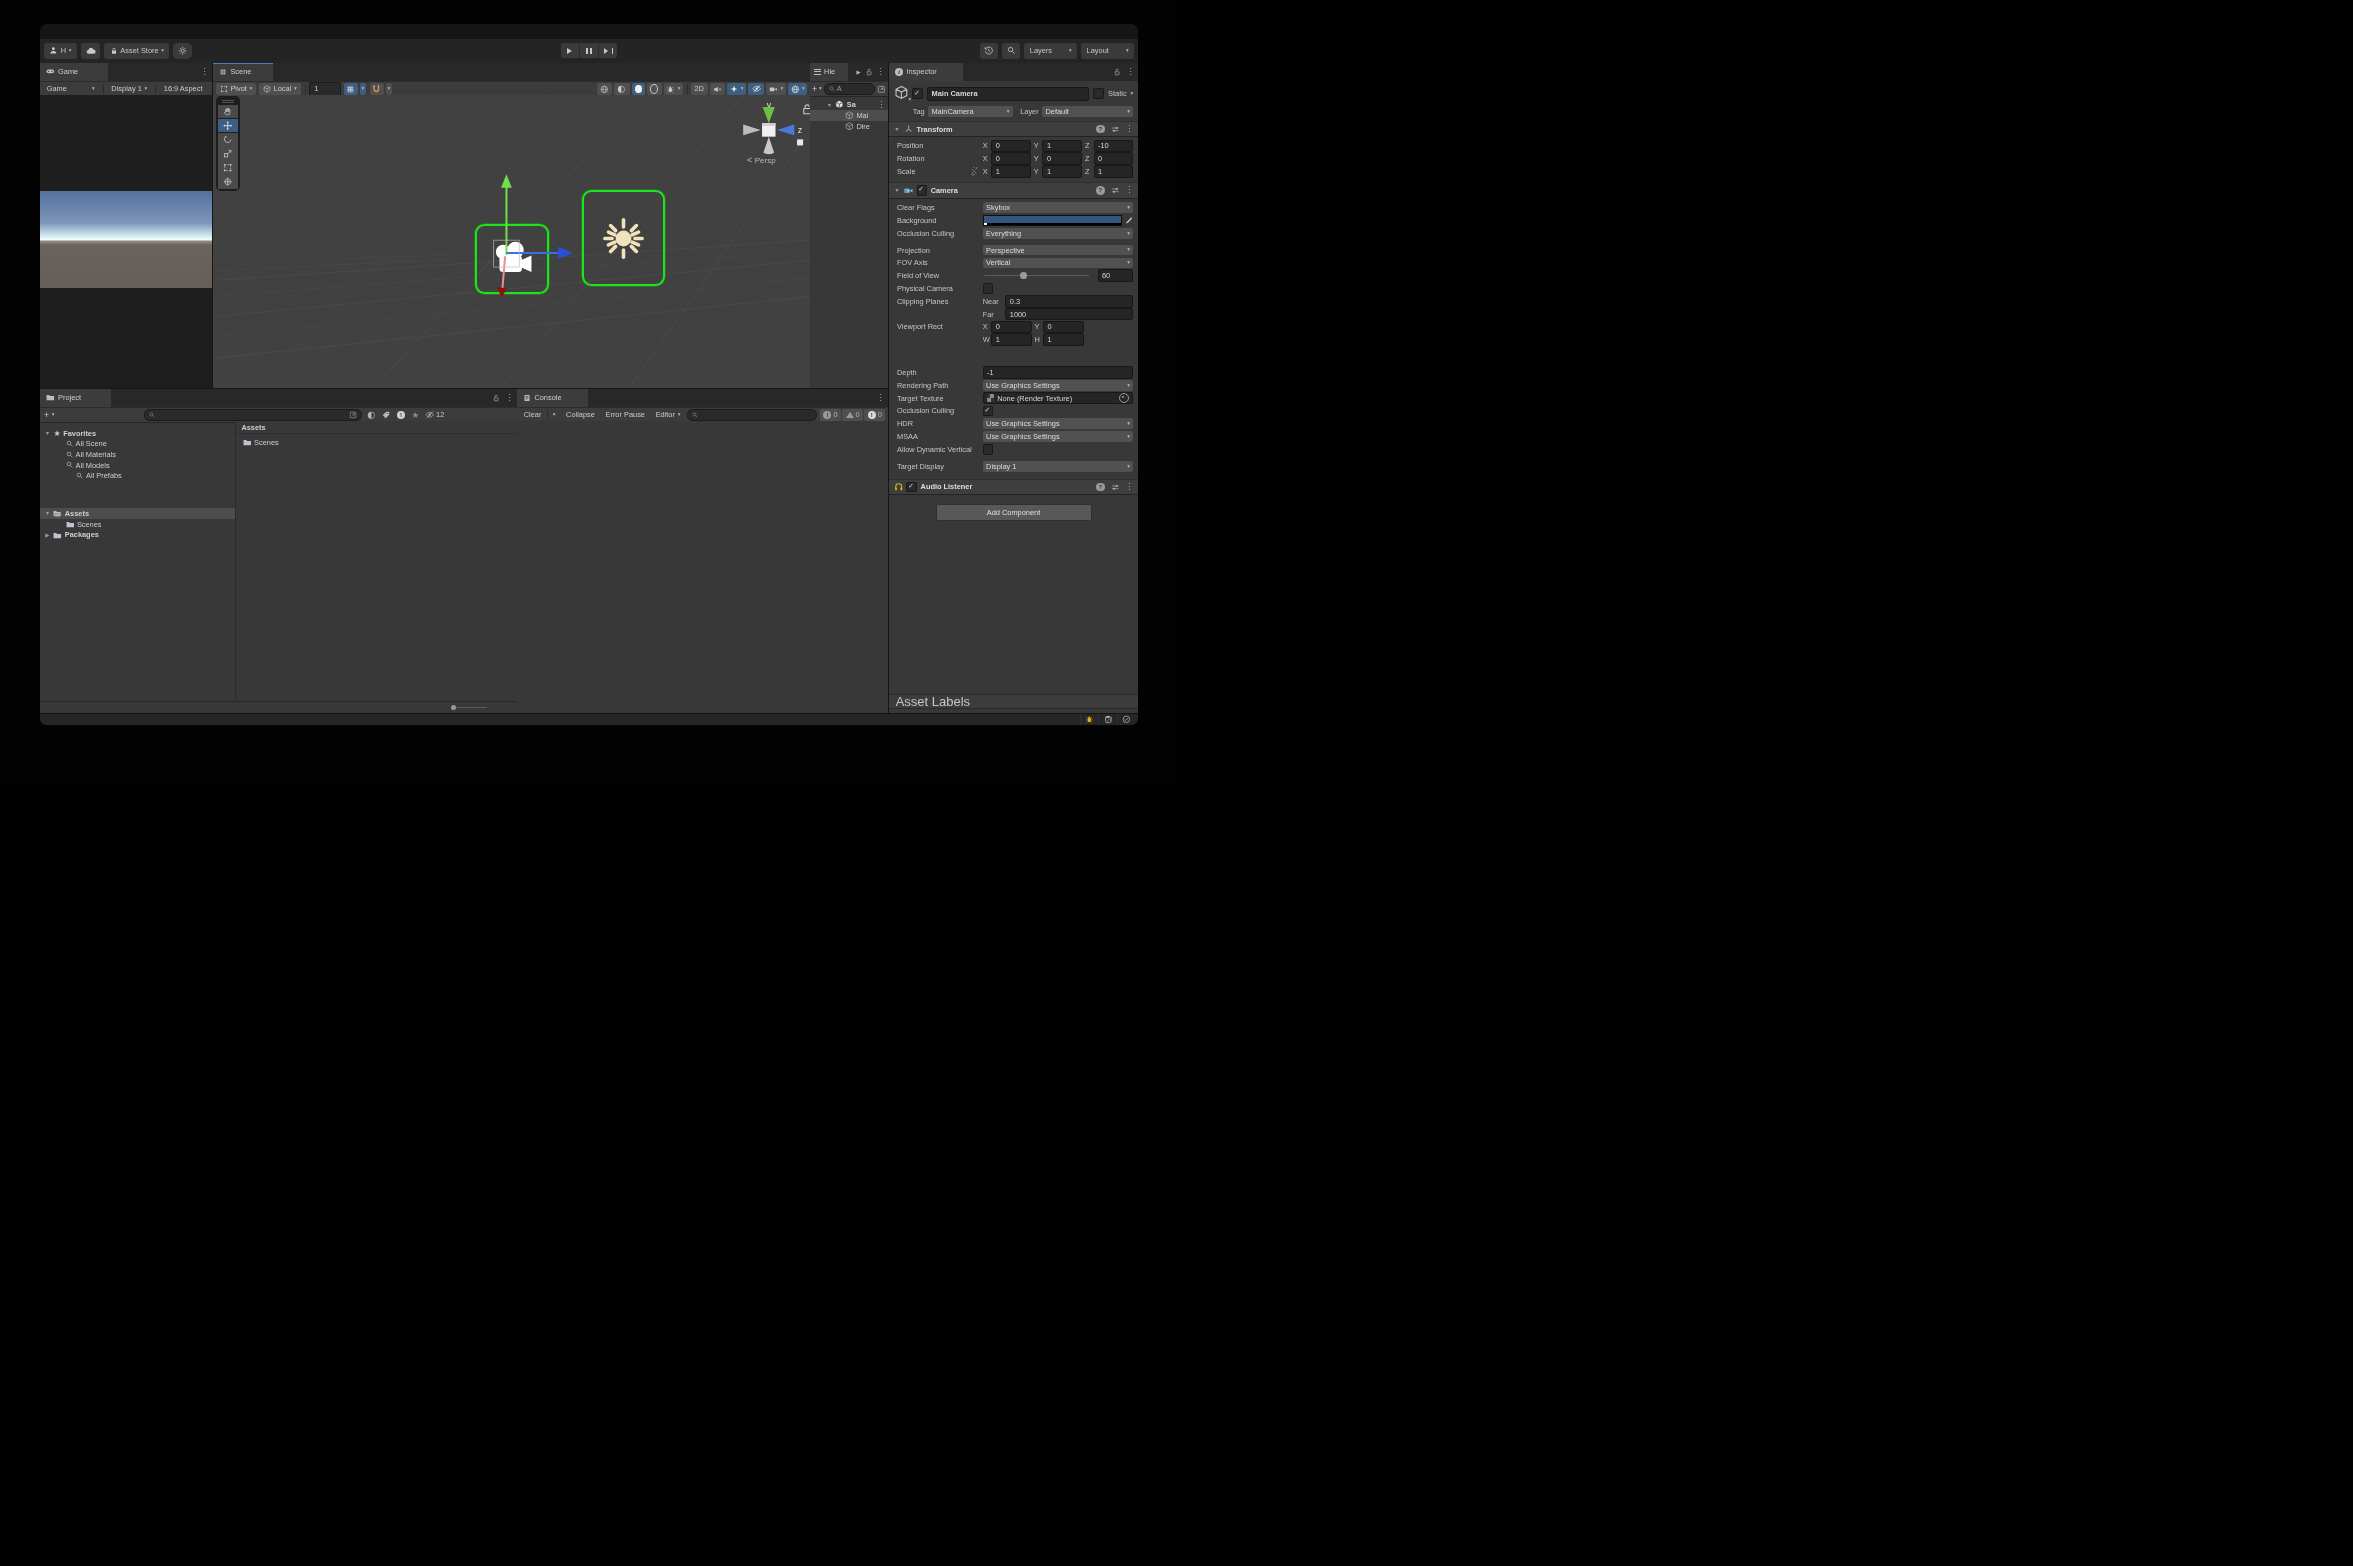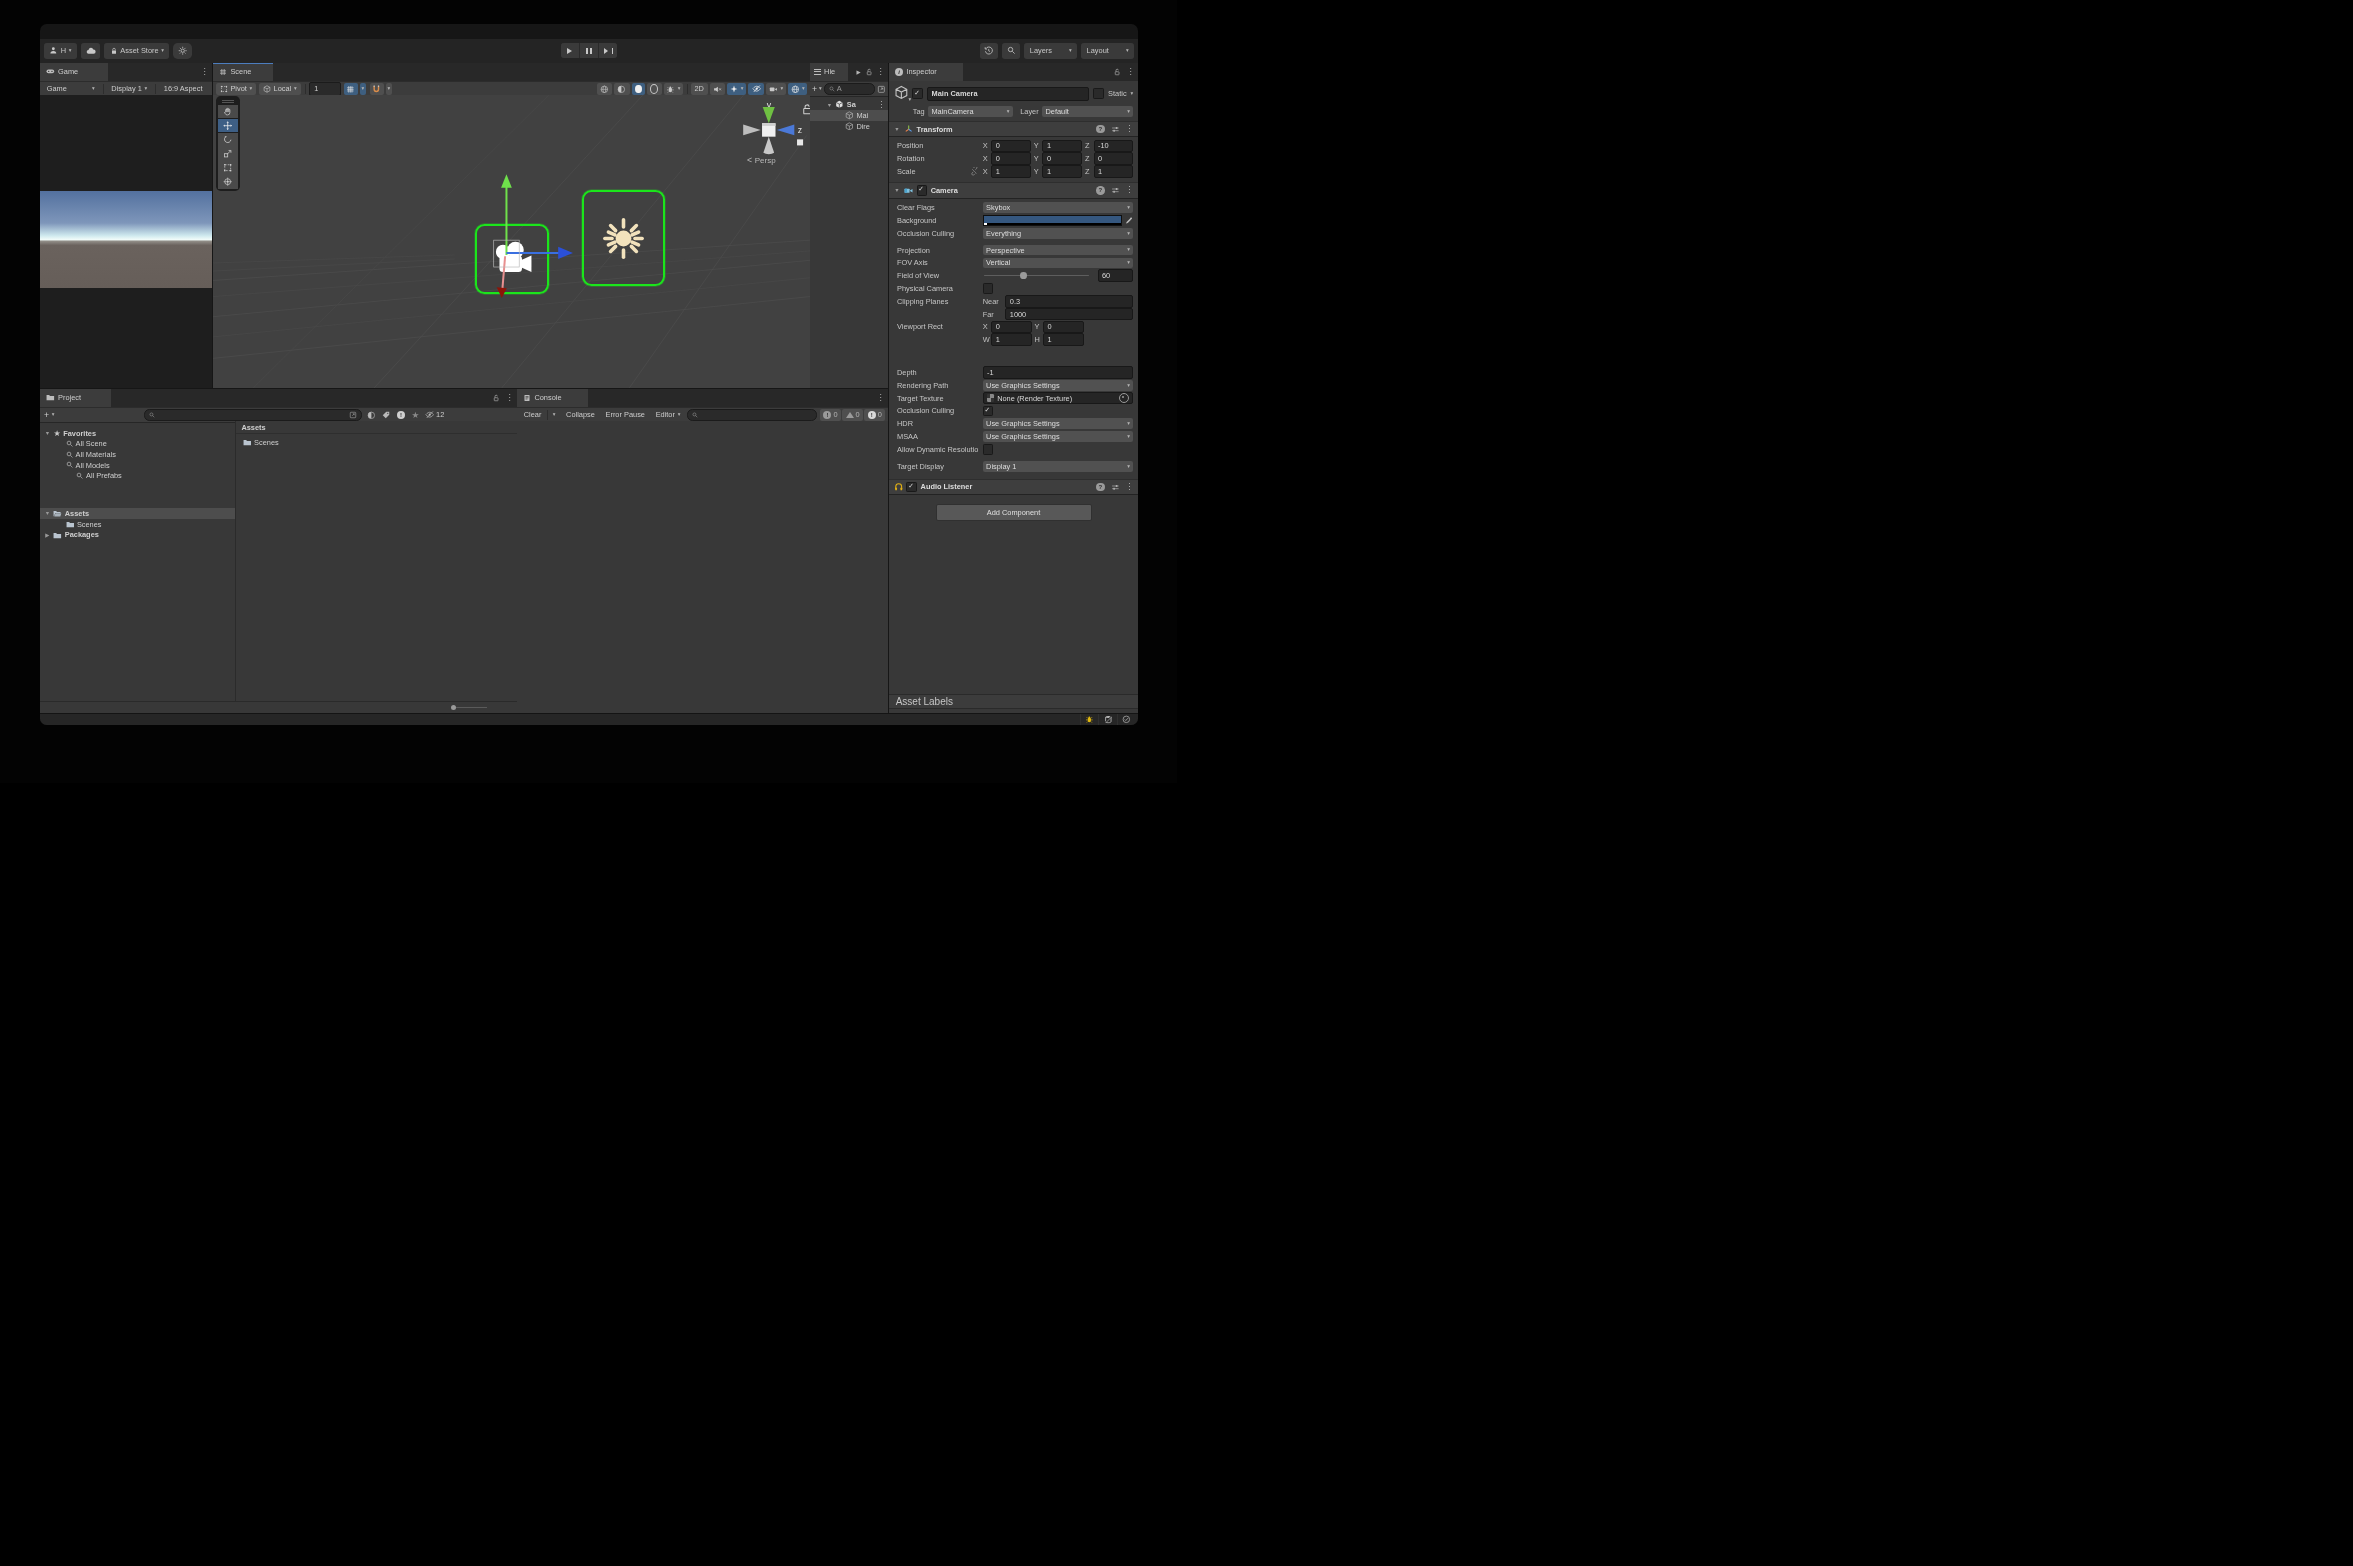--- a/index.html
+++ b/index.html
@@ -893,21 +893,21 @@
             </span>
         </div>
         <div class="irow">
           <span class="ilab">MSAA</span>
           <span class="dd grow">
               <span>Use Graphics Settings</span>
               <span class="cv">▾</span>
             </span>
         </div>
         <div class="irow">
-          <span class="ilab">Allow Dynamic Resolutio</span>
+          <span class="ilab">Allow Dynamic Vertical</span>
           <span class="chk"></span>
         </div>
         <div class="irow" style="margin-top:4.7px">
           <span class="ilab">Target Display</span>
           <span class="dd grow">
               <span>Display 1</span>
               <span class="cv">▾</span>
             </span>
         </div>
       </div>
@@ -924,21 +924,21 @@
               <use href="#i-preset"></use>
             </svg>
           <span class="kebab">⋮</span>
         </span>
       </div>
 
       <div style="display:flex;justify-content:center;margin-top:8.7px">
         <span style="width:154px;height:14.8px;background:#585858;border:0.7px solid #303030;border-radius:2px;display:flex;align-items:center;justify-content:center;color:#e0e0e0;font-size:7.4px">Add Component</span>
       </div>
 
-      <div style="position:absolute;left:0;right:0;bottom:4px;height:12.8px;background:#3c3c3c;border-top:0.7px solid #2a2a2a;border-bottom:0.7px solid #2a2a2a;display:flex;align-items:center;padding:0 6.7px;color:#c6c6c6;font-size:10px">
+      <div style="position:absolute;left:0;right:0;bottom:4px;height:12.8px;background:#3c3c3c;border-top:0.7px solid #2a2a2a;border-bottom:0.7px solid #2a2a2a;display:flex;align-items:center;padding:0 6.7px;color:#c6c6c6;font-size:13px">
         <span>Asset Labels</span>
       </div>
     </div>
 
     <div class="pnl" style="left:0;top:365px;width:477px;height:324px">
       <div class="tabs">
         <span class="tab" style="width:59px">
           <svg width="8.7" height="8.7" color="#bdbdbd" viewBox="0 0 13 13">
               <use href="#i-folder"></use>
             </svg>

